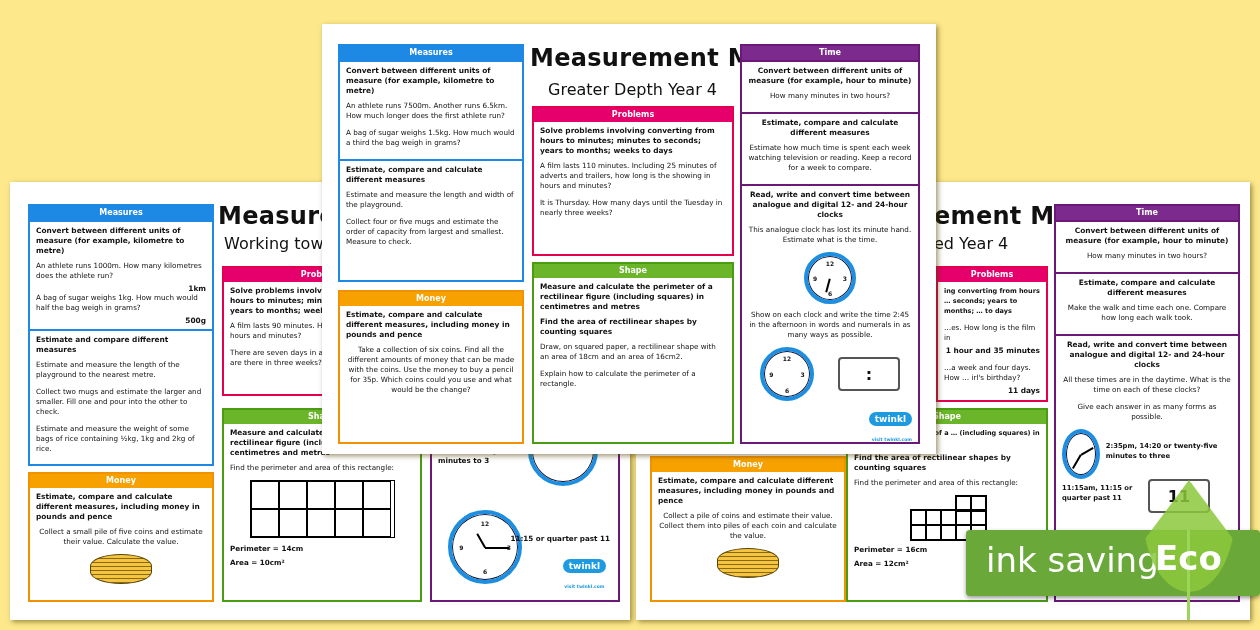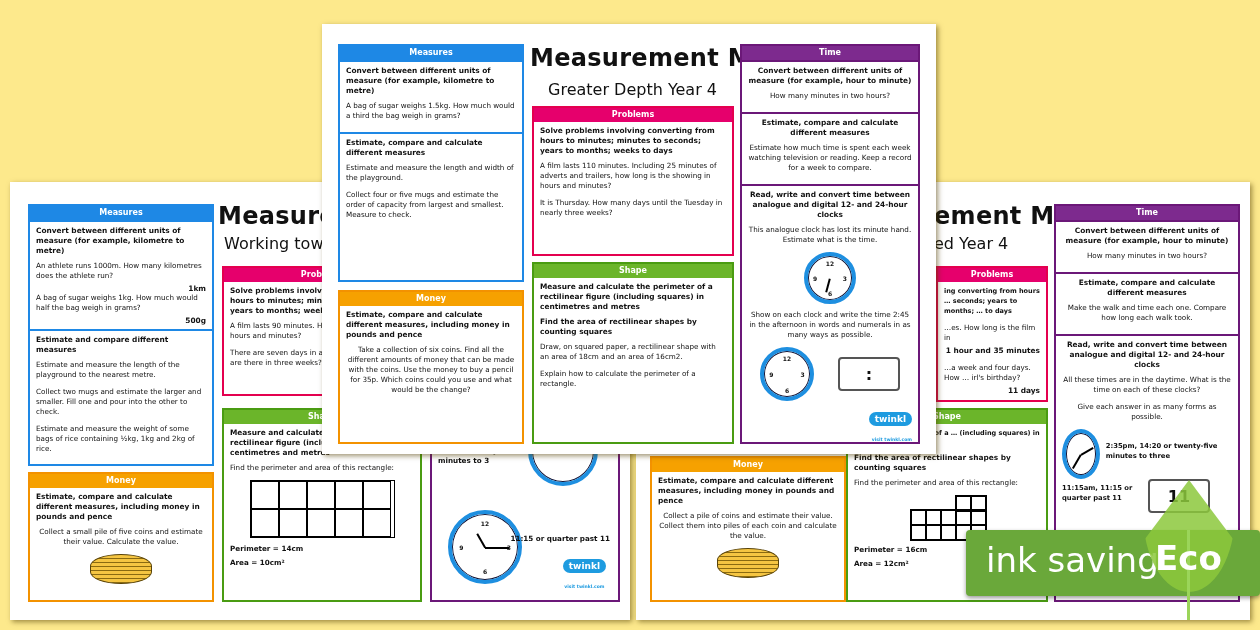--- a/index.html
+++ b/index.html
@@ -202,20 +202,21 @@
 </div>
 
 <div class="sheet" style="left:322px;top:24px;width:614px;height:430px">
   <div class="title" style="left:208px;top:20px">Measurement Mat</div>
   <div class="subtitle" style="left:226px;top:56px">Greater Depth Year 4</div>
 
   <div class="card blue" style="left:16px;top:20px;width:186px;height:238px">
     <div class="hd">Measures</div>
     <div class="sec">
       <div class="b">Convert between different units of measure (for example, kilometre to metre)</div>
+      <div class="t">An athlete runs 7500m. Another runs 6.5km. How much longer does the first athlete run?</div>
       <div class="t">A bag of sugar weighs 1.5kg. How much would a third the bag weigh in grams?</div>
     </div>
     <div class="sec">
       <div class="b">Estimate, compare and calculate different measures</div>
       <div class="t">Estimate and measure the length and width of the playground.</div>
       <div class="t">Collect four or five mugs and estimate the order of capacity from largest and smallest. Measure to check.</div>
     </div>
   </div>
 
   <div class="card orange" style="left:16px;top:266px;width:186px;height:154px">

